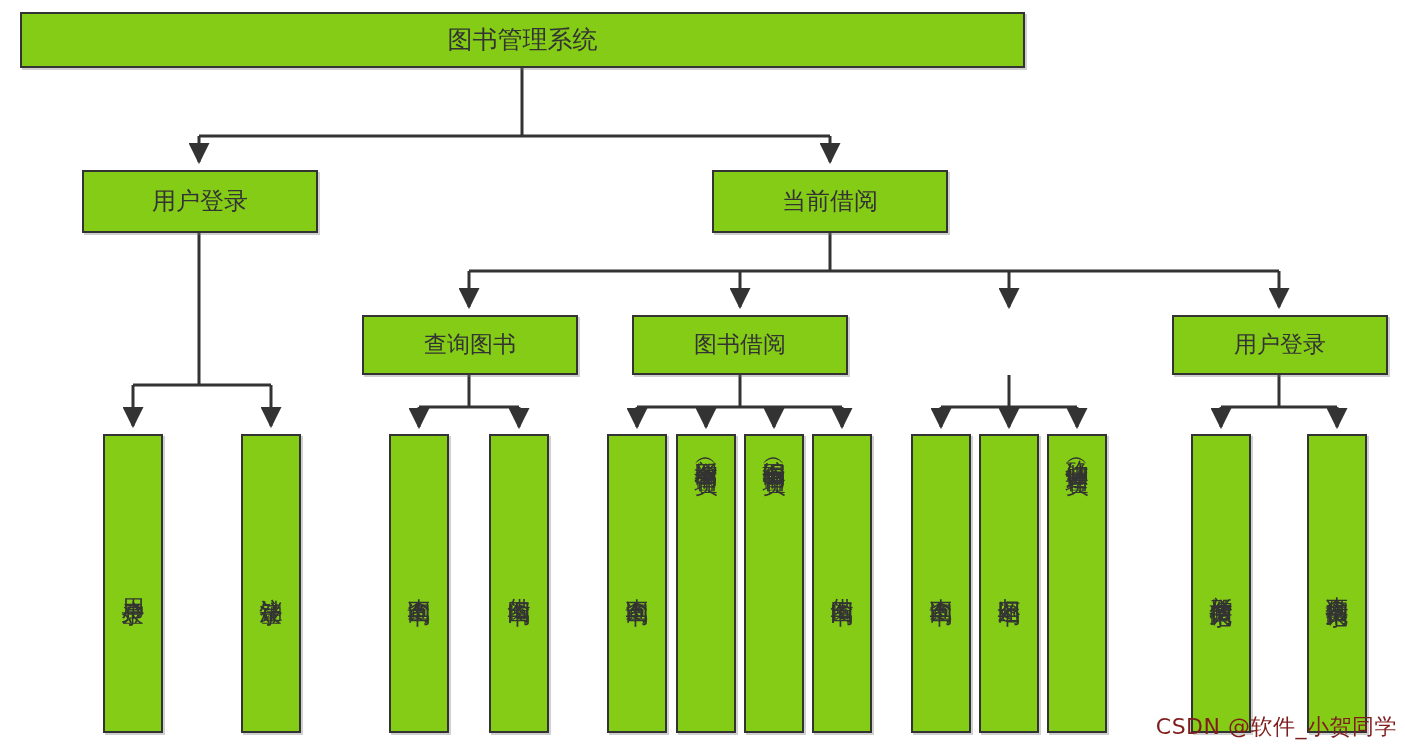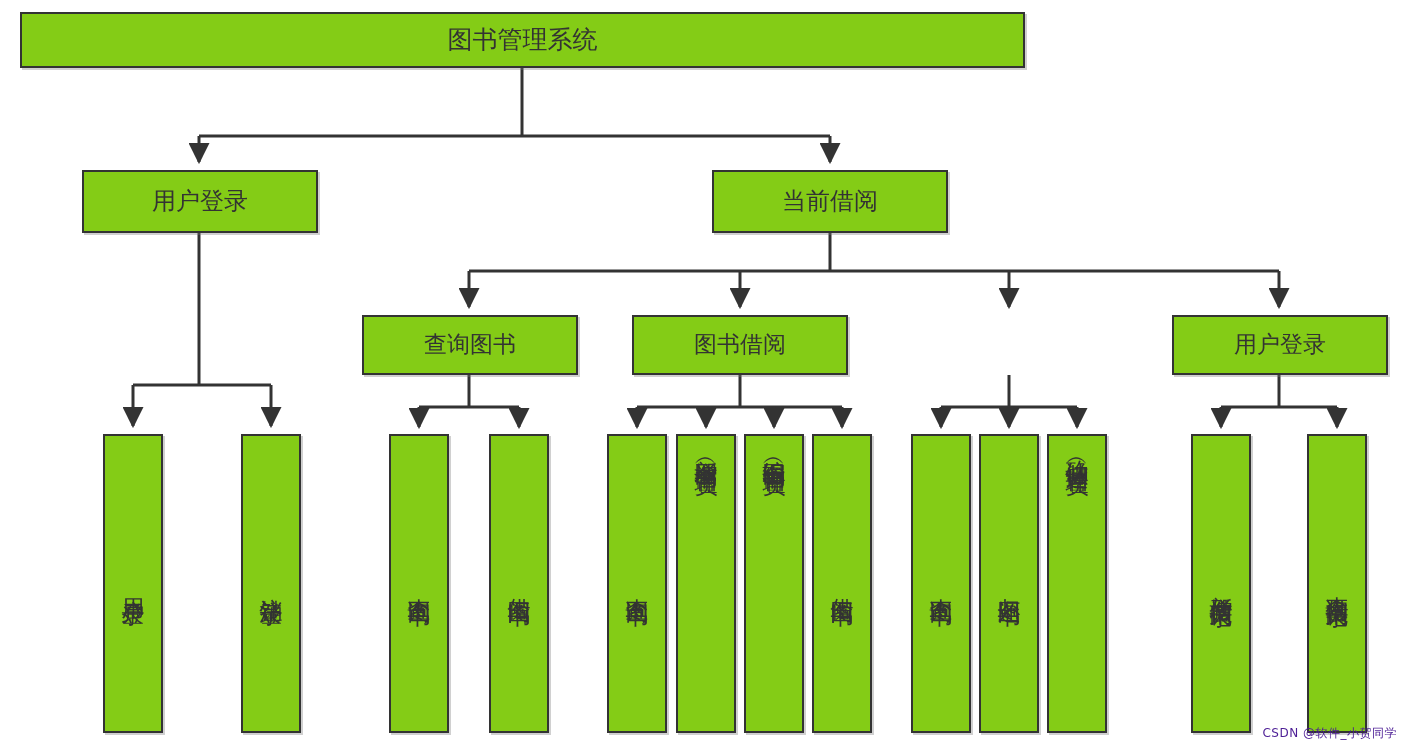--- a/index.html
+++ b/index.html
@@ -67,22 +67,22 @@
     white-space: nowrap;
   }
   .node-leaf.leaf-centered {
     align-items: center;
     padding-top: 0;
   }
   #watermark {
     position: absolute;
     right: 8px;
     bottom: 5px;
-    font-size: 12px;
-    color: #4c1d95;
+    font-size: 22px;
+    color: #7f1d1d;
     letter-spacing: 0.5px;
     white-space: nowrap;
     pointer-events: none;
   }
 </style>
 </head>
 <body>
 
 <div id="diagram-root">
 

